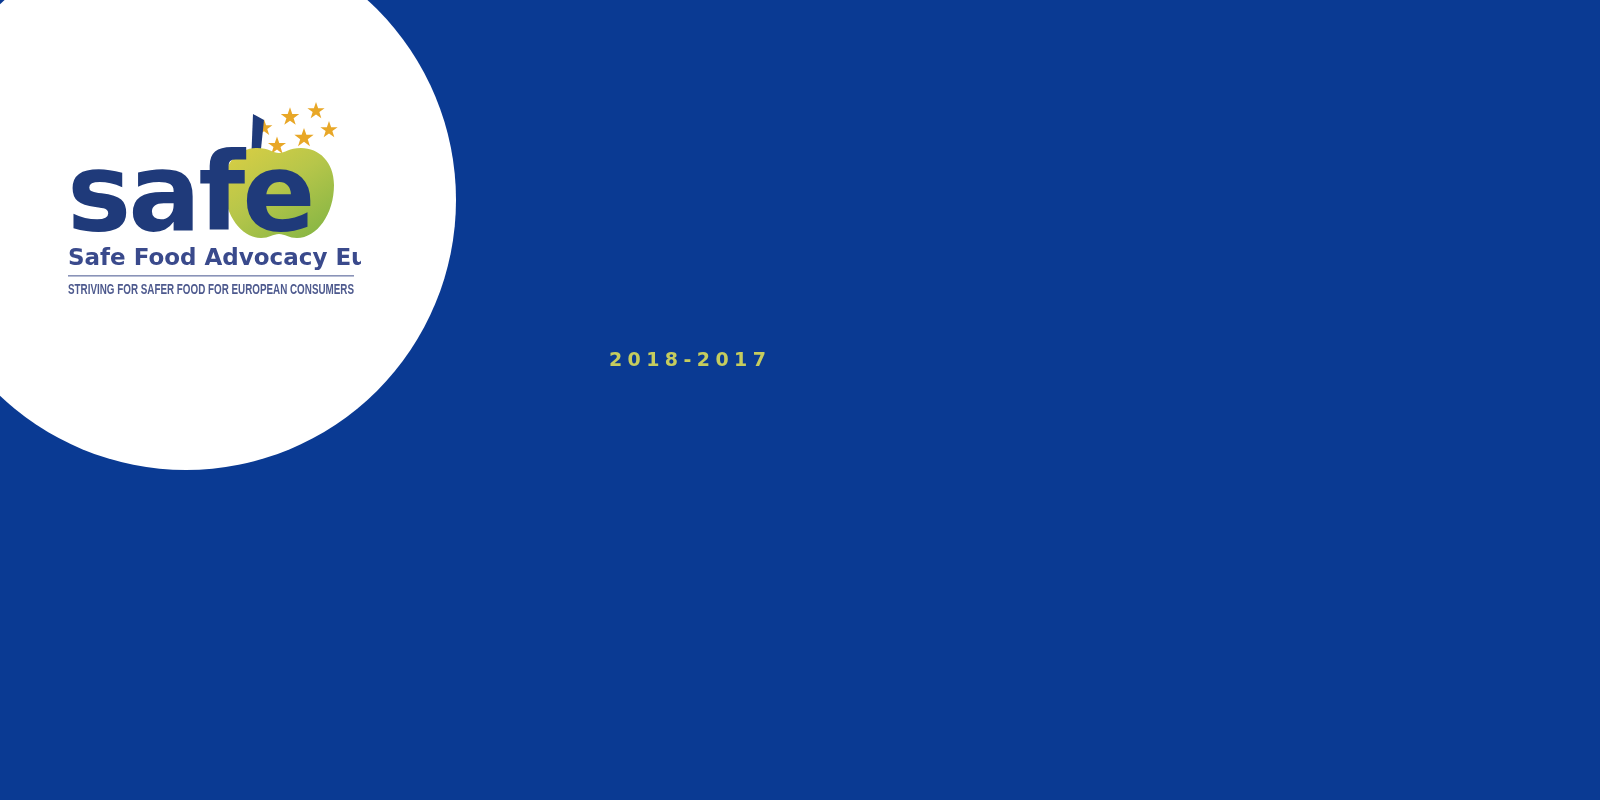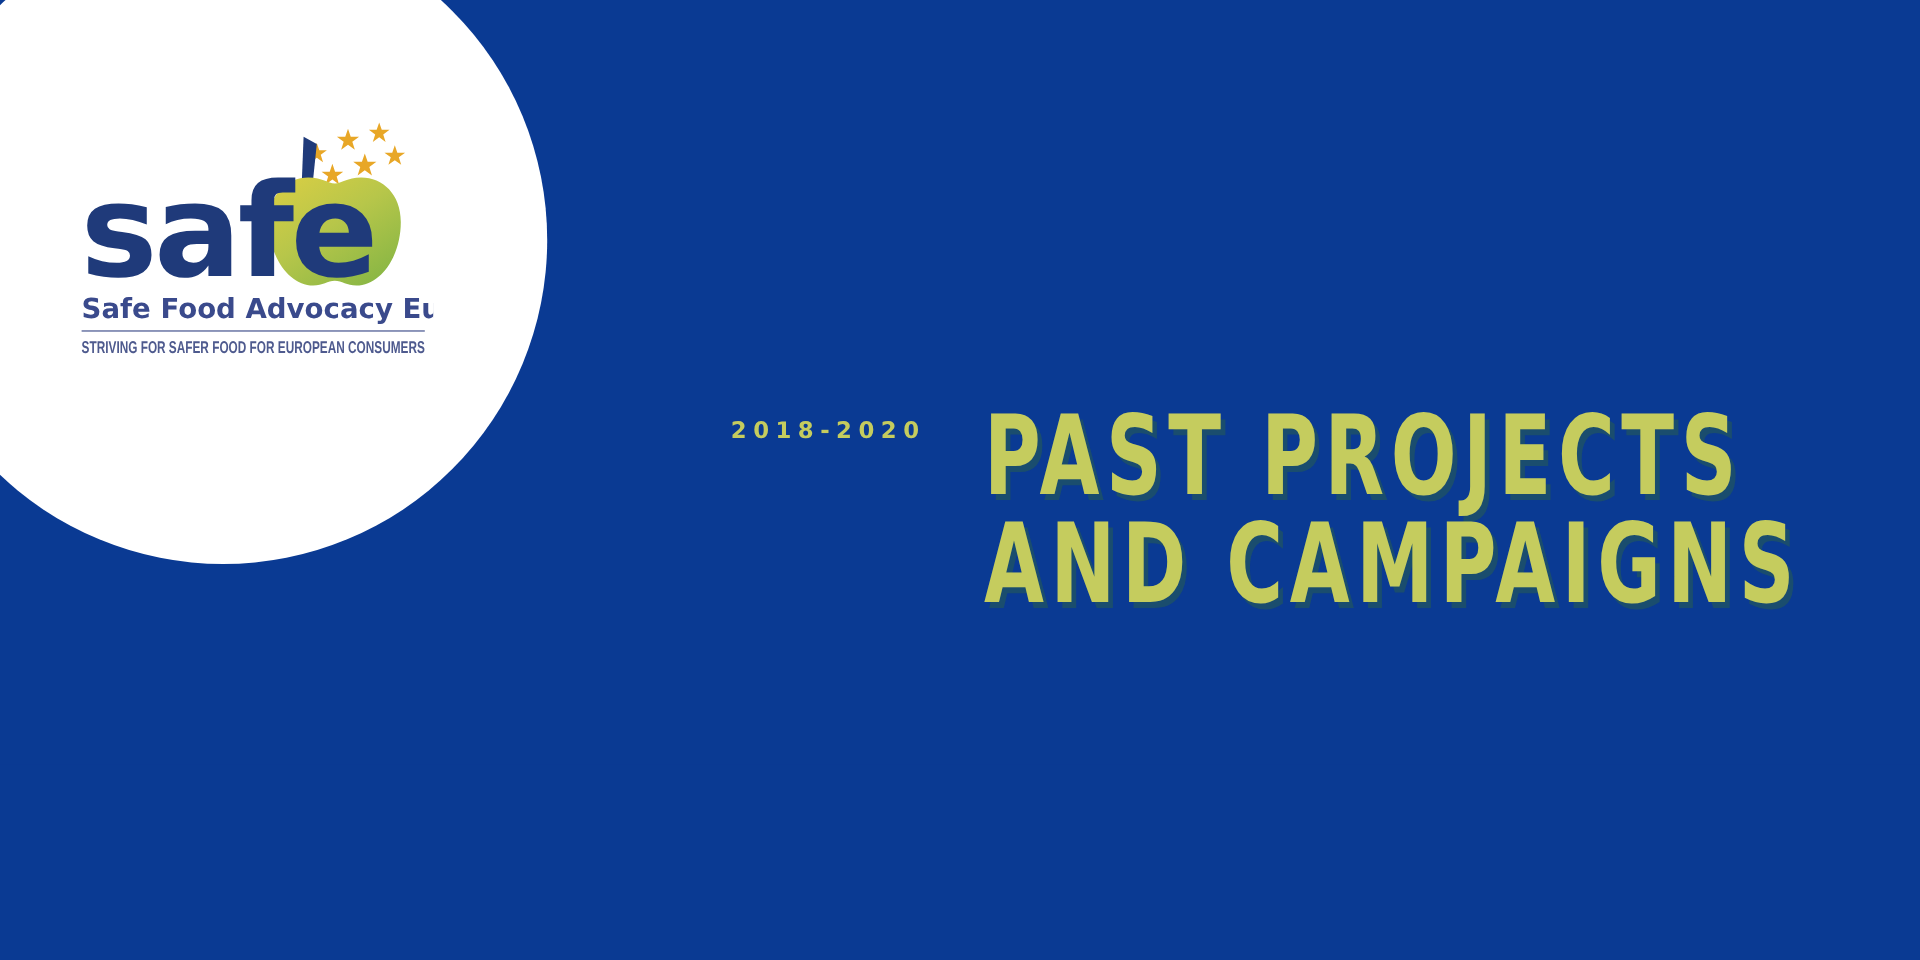--- a/index.html
+++ b/index.html
@@ -139,20 +139,16 @@
 
         <text x="7" y="175" font-family="'DejaVu Sans','Liberation Sans',sans-serif" font-size="23" font-weight="bold" fill="#3A4A8C">Safe Food Advocacy Europe</text>
 
         <rect x="7" y="185" width="286" height="1.6" fill="#8A93B8"></rect>
 
         <text x="7" y="204" font-family="'Liberation Sans Narrow','Liberation Sans',sans-serif" font-size="14.2" font-weight="bold" fill="#4E5A8E" textLength="286" lengthAdjust="spacingAndGlyphs">STRIVING FOR SAFER FOOD FOR EUROPEAN CONSUMERS</text>
       </svg>
     </div>
   </div>
 
-  <div class="eyebrow">2018-2020</div>
+  <div class="eyebrow">2018-2017</div>
 
-  <div class="headline">
-    <span class="headline-line">PAST PROJECTS</span>
-    <span class="headline-line">AND CAMPAIGNS</span>
-  </div>
 
 </div>
 
 </body></html>

